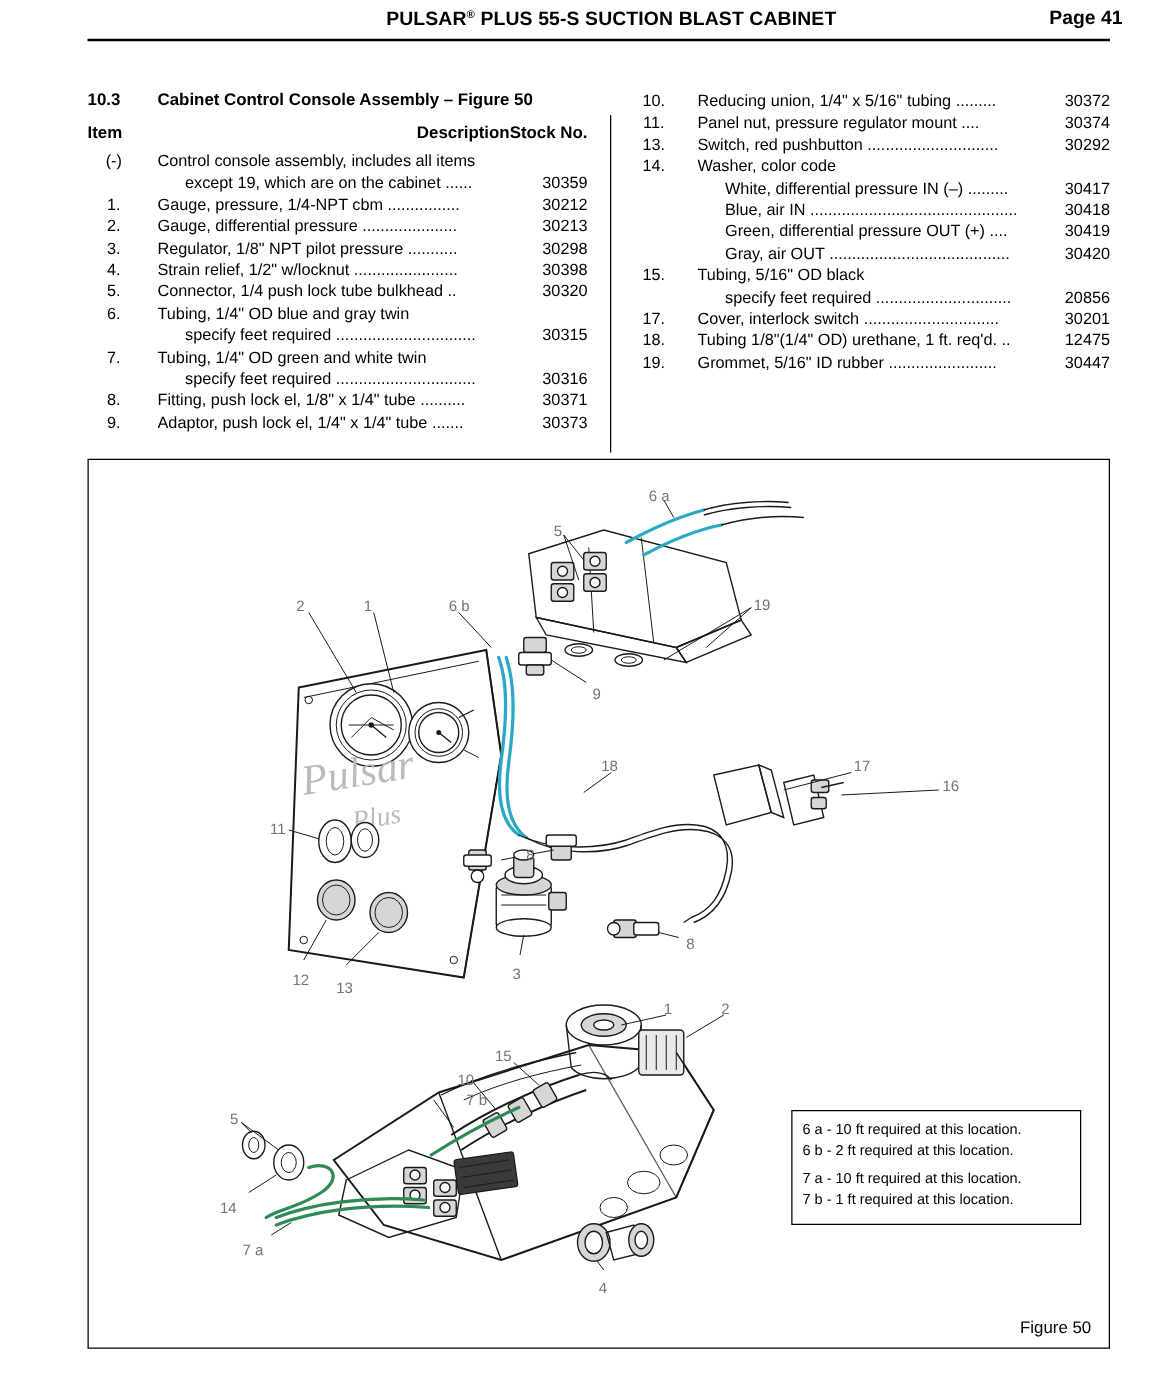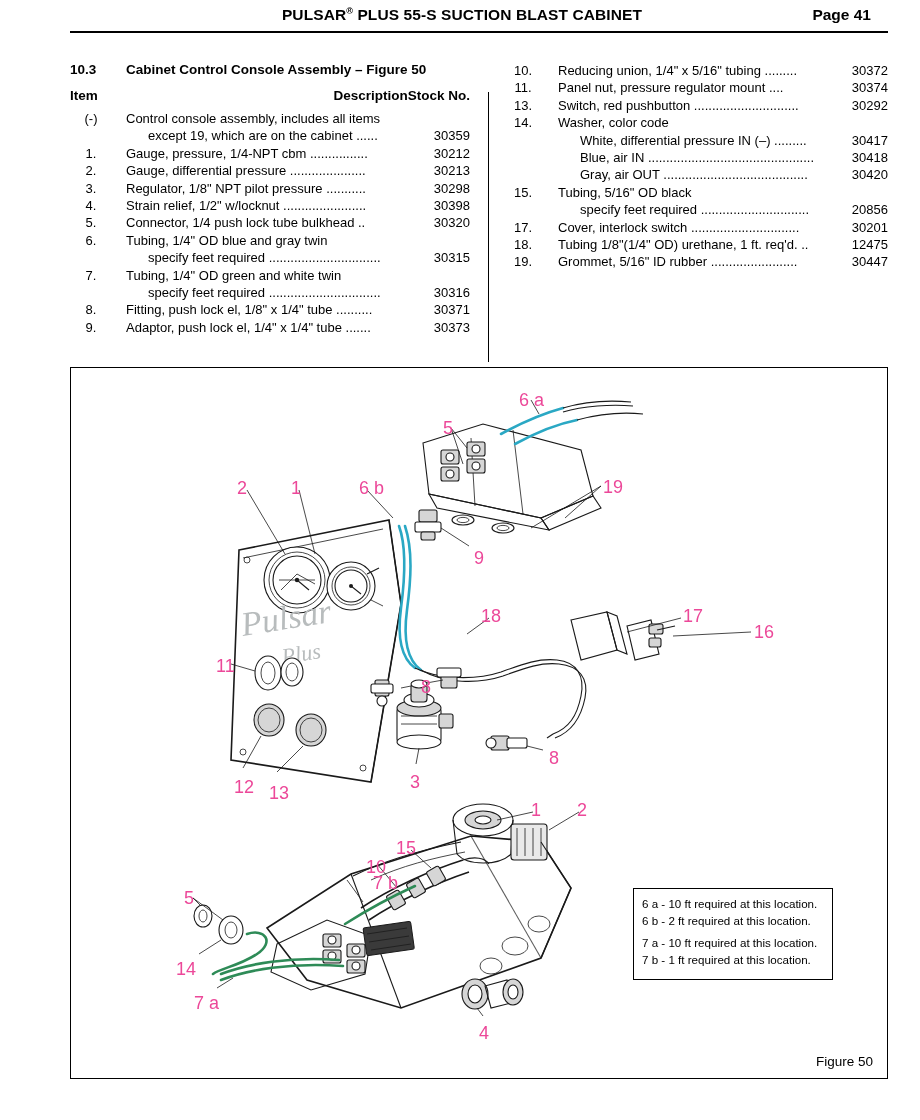--- a/index.html
+++ b/index.html
@@ -9,39 +9,39 @@
     background: #ffffff;
     font-family: "Liberation Sans", sans-serif;
     color: #000;
     position: relative;
     overflow: hidden;
   }
   .page { position: relative; width: 920px; height: 1120px; padding: 0; }
 
   
   .header {
-    position: absolute; left: 53px; top: 6px; width: 818px;
+    position: absolute; left: 80px; top: 6px; width: 818px;
     display: flex; align-items: flex-start; justify-content: space-between;
   }
   .header-title {
     font-weight: bold; font-size: 15.5px; letter-spacing: 0.1px;
     width: 100%; text-align: center; position: absolute; left: 0; top: 0;
   }
   .header-title sup { font-size: 9px; vertical-align: super; }
   .header-page {
     font-weight: bold; font-size: 15.5px; margin-left: auto; position: relative; z-index:2;
   }
   .header-rule {
     position: absolute; left: 70px; top: 31px; width: 818px;
     border-top: 2px solid #000;
   }
 
   
   .parts { position: absolute; left: 70px; top: 58px; width: 818px; height: 300px; }
-  .col { position: absolute; top: 4px; }
+  .col { position: absolute; top: 14px; }
   .col-left { left: 0; width: 400px; }
   .col-right { left: 432px; width: 386px; }
   .vdivider {
     position: absolute; left: 418px; top: 34px; width: 0; height: 270px;
     border-left: 1.6px solid #000;
   }
 
   .sec-head { display: flex; font-weight: bold; font-size: 13.5px; margin-bottom: 11px; }
   .sec-num { width: 56px; }
   .sec-title { }
@@ -59,24 +59,24 @@
 
   
   .figbox {
     position: absolute; left: 70px; top: 367px; width: 818px; height: 712px;
     border: 1.6px solid #000; background: #fff;
   }
   .figlabel {
     position: absolute; right: 14px; bottom: 9px; font-size: 13.5px;
   }
   .callout {
-    position: absolute; font-size: 18px; color:#ec4899;
+    position: absolute; font-size: 12px; color:#737373;
   }
   .note-box {
-    position: absolute; left: 562px; top: 520px; width: 200px; height: 92px;
+    position: absolute; left: 562px; top: 520px; width: 232px; height: 92px;
     border: 1.2px solid #000; background:#fff;
     padding: 7px 8px; font-size: 11.6px; line-height: 16.5px;
   }
   .note-box div { white-space: nowrap; }
 
   svg.art { position: absolute; left: 0; top: 0; width: 818px; height: 712px; }
 </style>
 </head>
 <body>
 
@@ -197,20 +197,25 @@
           </div>
           <div class="row">
             <div class="r-item"></div>
             <div class="r-desc r-sub">White, differential pressure IN (–) .........</div>
             <div class="r-stock">30417</div>
           </div>
           <div class="row">
             <div class="r-item"></div>
             <div class="r-desc r-sub">Blue, air IN ..............................................</div>
             <div class="r-stock">30418</div>
+          </div>
+          <div class="row">
+            <div class="r-item"></div>
+            <div class="r-desc r-sub">Green, differential pressure OUT (+) ....</div>
+            <div class="r-stock">30419</div>
           </div>
           <div class="row">
             <div class="r-item"></div>
             <div class="r-desc r-sub">Gray, air OUT ........................................</div>
             <div class="r-stock">30420</div>
           </div>
           <div class="row">
             <div class="r-item">15.</div>
             <div class="r-desc">Tubing, 5/16" OD black</div>
             <div class="r-stock"></div>

